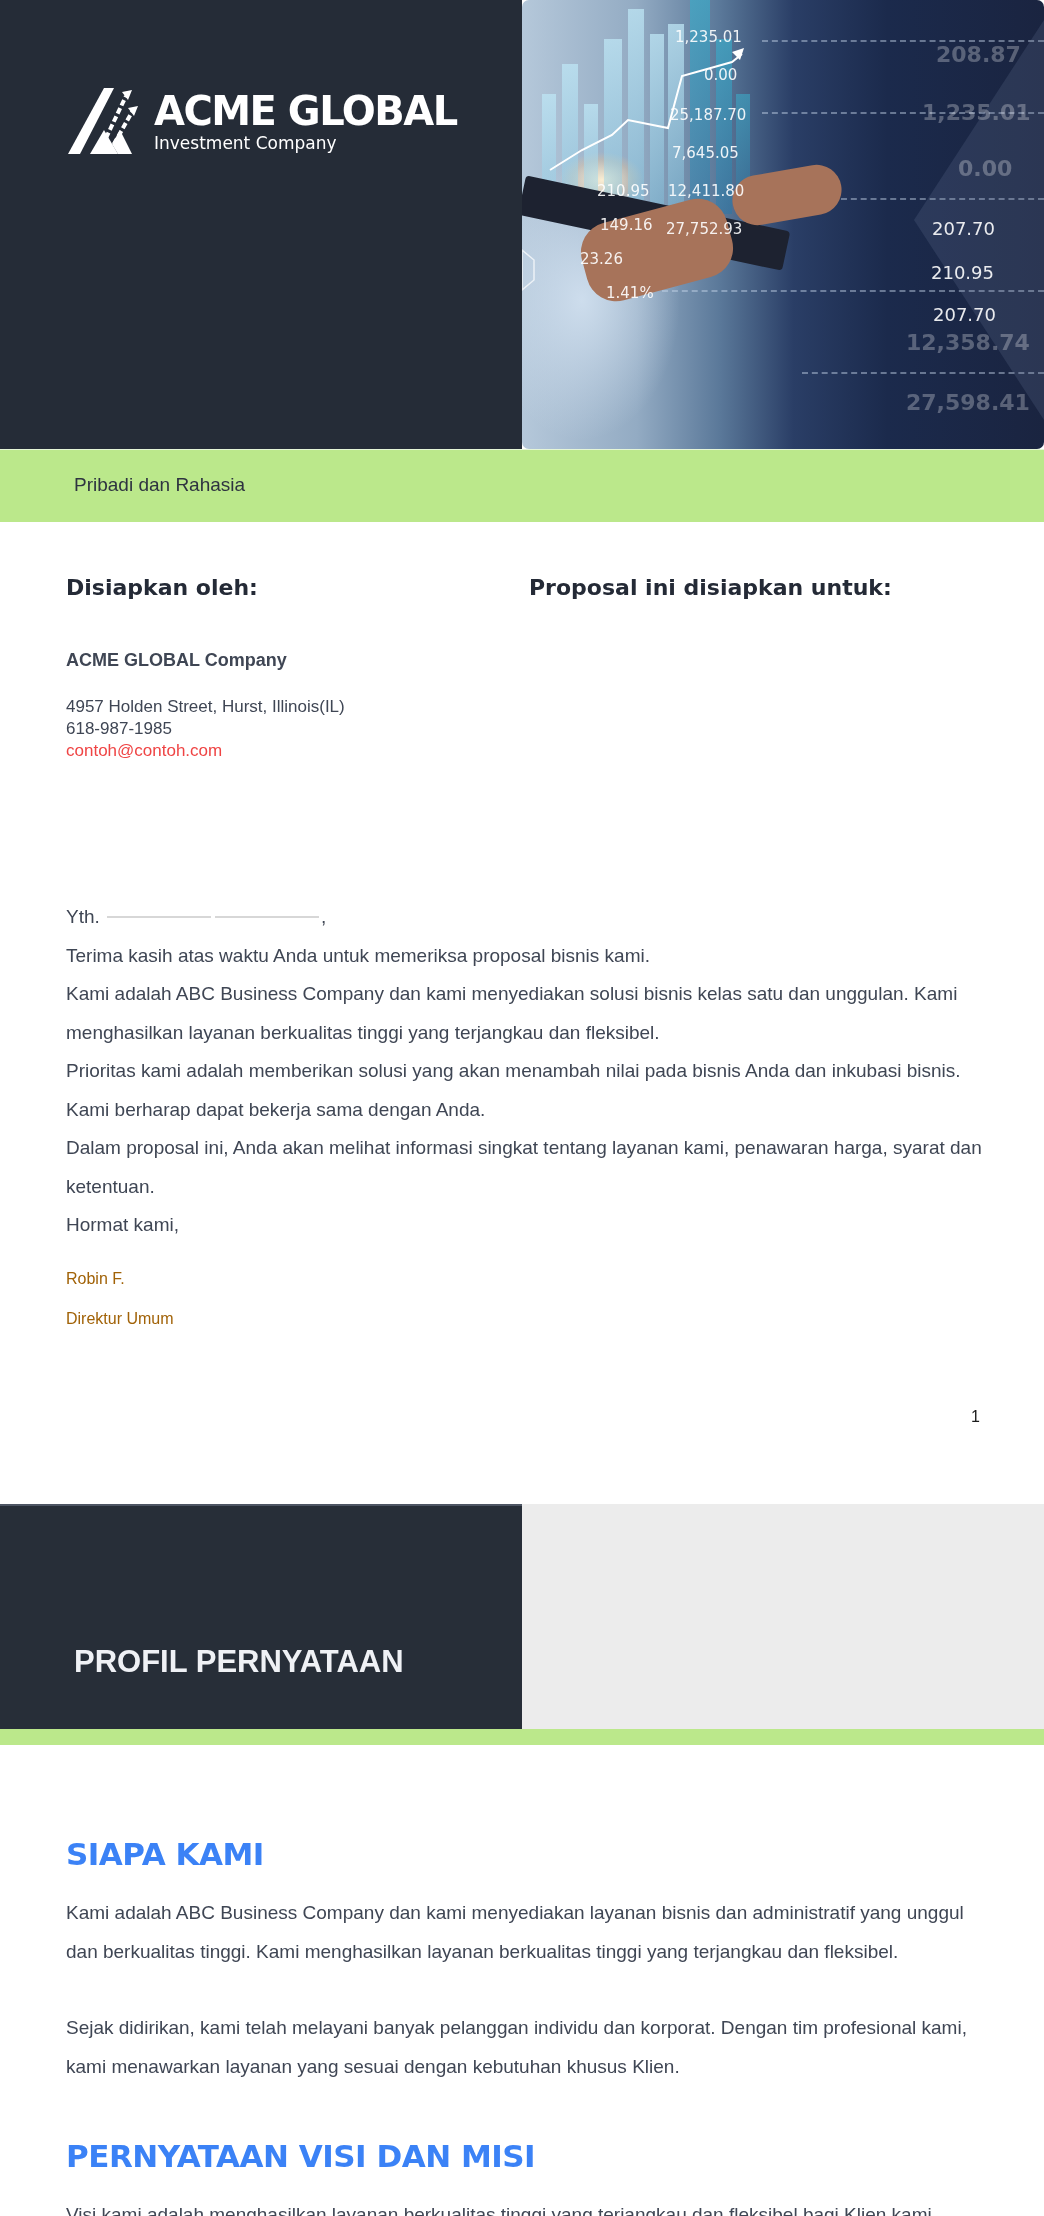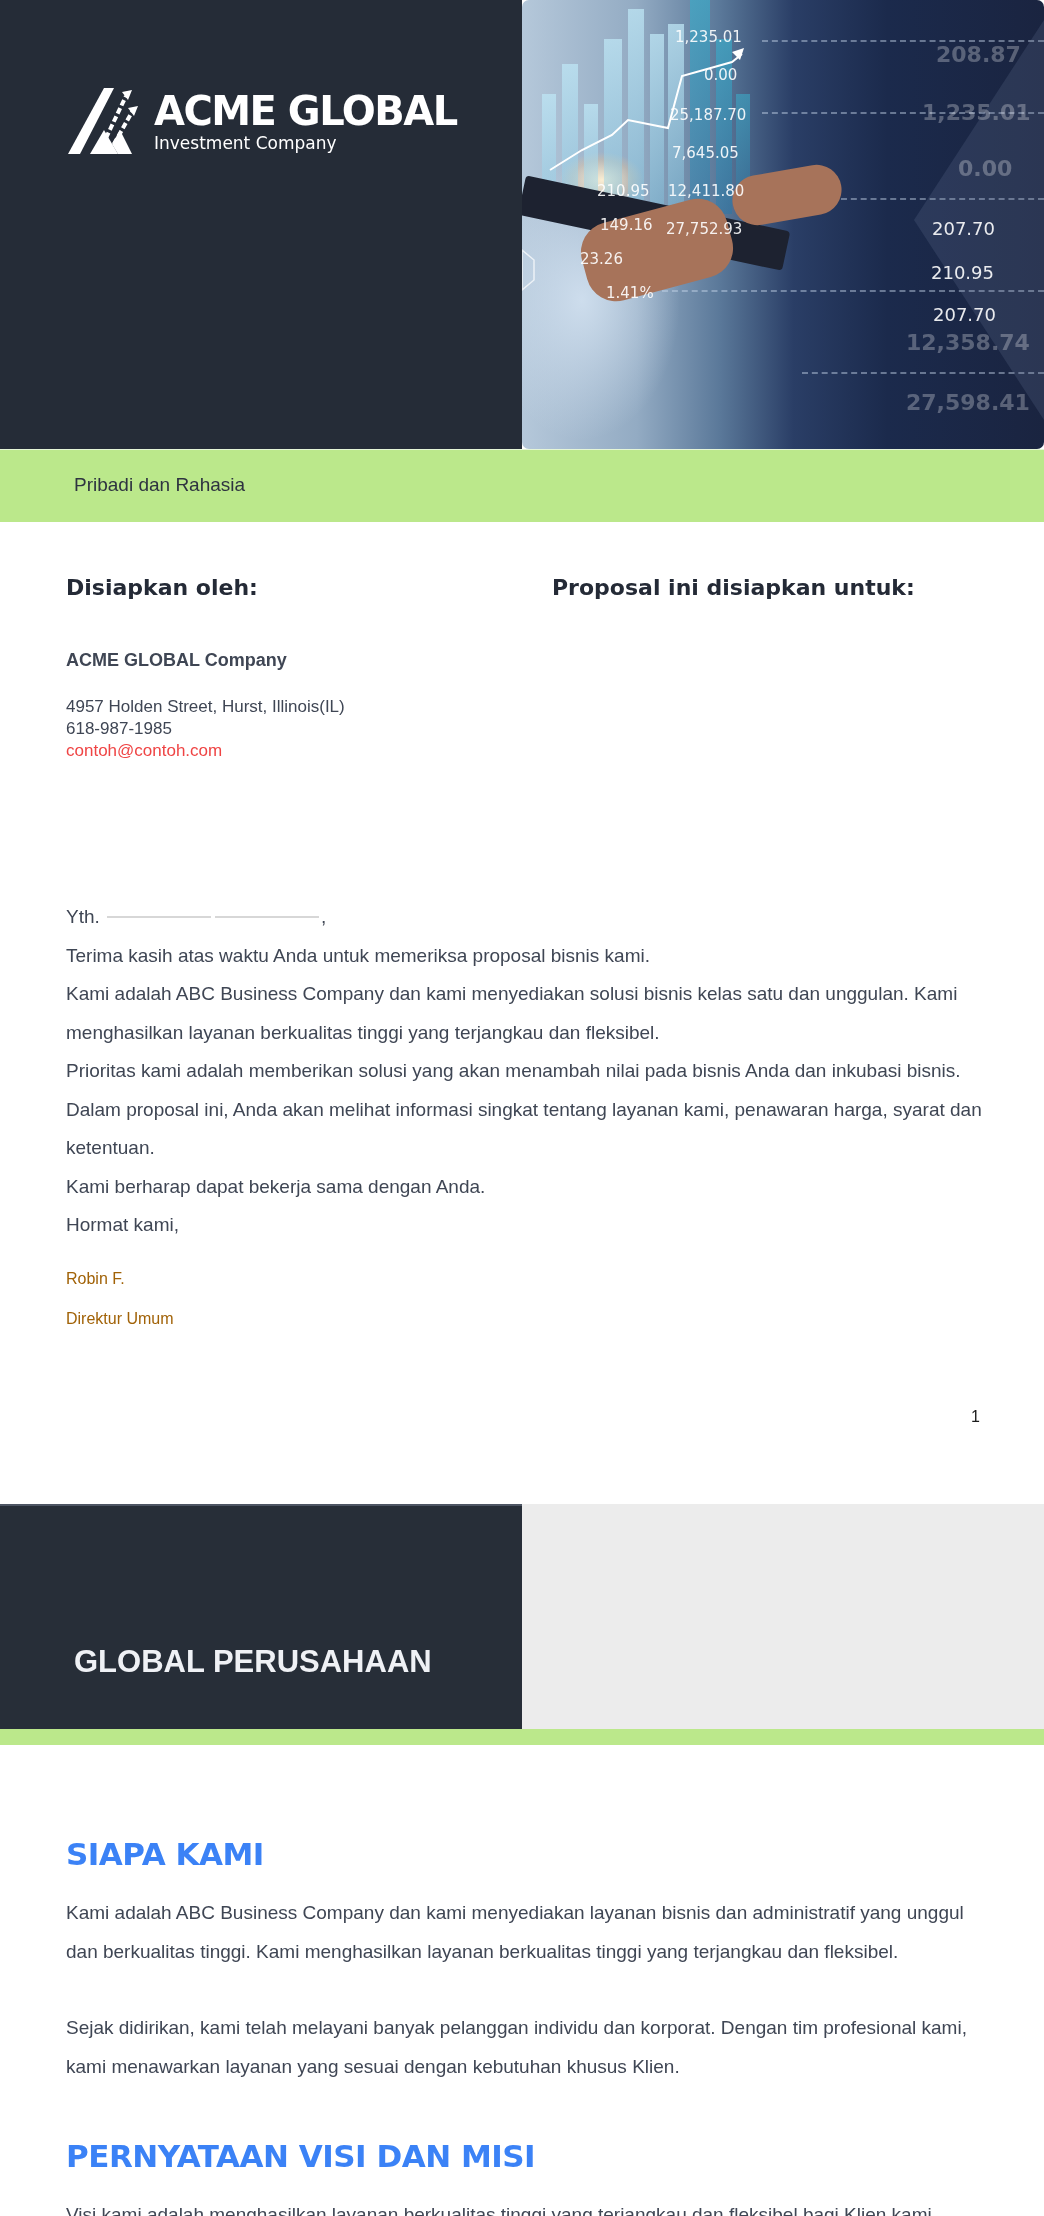--- a/index.html
+++ b/index.html
@@ -138,51 +138,51 @@
 </section>
 
 <div class="green-band">
   <span>Pribadi dan Rahasia</span>
 </div>
 
 <section class="prepared">
   <div class="prep-col" style="left:66px;">
     <div class="prep-h">Disiapkan oleh:</div>
   </div>
-  <div class="prep-col" style="left:529px;margin-left:23px;">
+  <div class="prep-col" style="left:529px;">
     <div class="prep-h">Proposal ini disiapkan untuk:</div>
   </div>
   <div class="company">ACME GLOBAL Company</div>
   <div class="addr">
     <div>4957 Holden Street, Hurst, Illinois(IL)</div>
     <div>618-987-1985</div>
     <a href="#">contoh@contoh.com</a>
   </div>
 </section>
 
 <section class="letter" style="height:606px;">
   <p>
     <span>Yth.</span>
     <span class="blank"></span><span class="blank"></span><span>,</span>
   </p>
   <p>Terima kasih atas waktu Anda untuk memeriksa proposal bisnis kami.</p>
   <p>Kami adalah ABC Business Company dan kami menyediakan solusi bisnis kelas satu dan unggulan. Kami menghasilkan layanan berkualitas tinggi yang terjangkau dan fleksibel.</p>
   <p>Prioritas kami adalah memberikan solusi yang akan menambah nilai pada bisnis Anda dan inkubasi bisnis.</p>
+  <p>Kami berharap dapat bekerja sama dengan Anda.</p>
   <p>Dalam proposal ini, Anda akan melihat informasi singkat tentang layanan kami, penawaran harga, syarat dan ketentuan.</p>
-  <p>Kami berharap dapat bekerja sama dengan Anda.</p>
   <p>Hormat kami,</p>
   <div style="height:14px;"></div>
   <div class="sign">Robin F.</div>
   <div class="sign">Direktur Umum</div>
   <div class="page-num" style="top:510px;">1</div>
 </section>
 
 <div class="sec-header">
   <div class="sec-left">
-    <span>GLOBAL PERUSAHAAN</span>
+    <span>PROFIL PERNYATAAN</span>
   </div>
   <div class="sec-right"></div>
 </div>
 <div class="green-strip"></div>
 
 <section class="profile">
   <div style="height:91px;"></div>
   <h2>SIAPA KAMI</h2>
   <div style="height:22px;"></div>
   <p>Kami adalah ABC Business Company dan kami menyediakan layanan bisnis dan administratif yang unggul dan berkualitas tinggi. Kami menghasilkan layanan berkualitas tinggi yang terjangkau dan fleksibel.</p>

